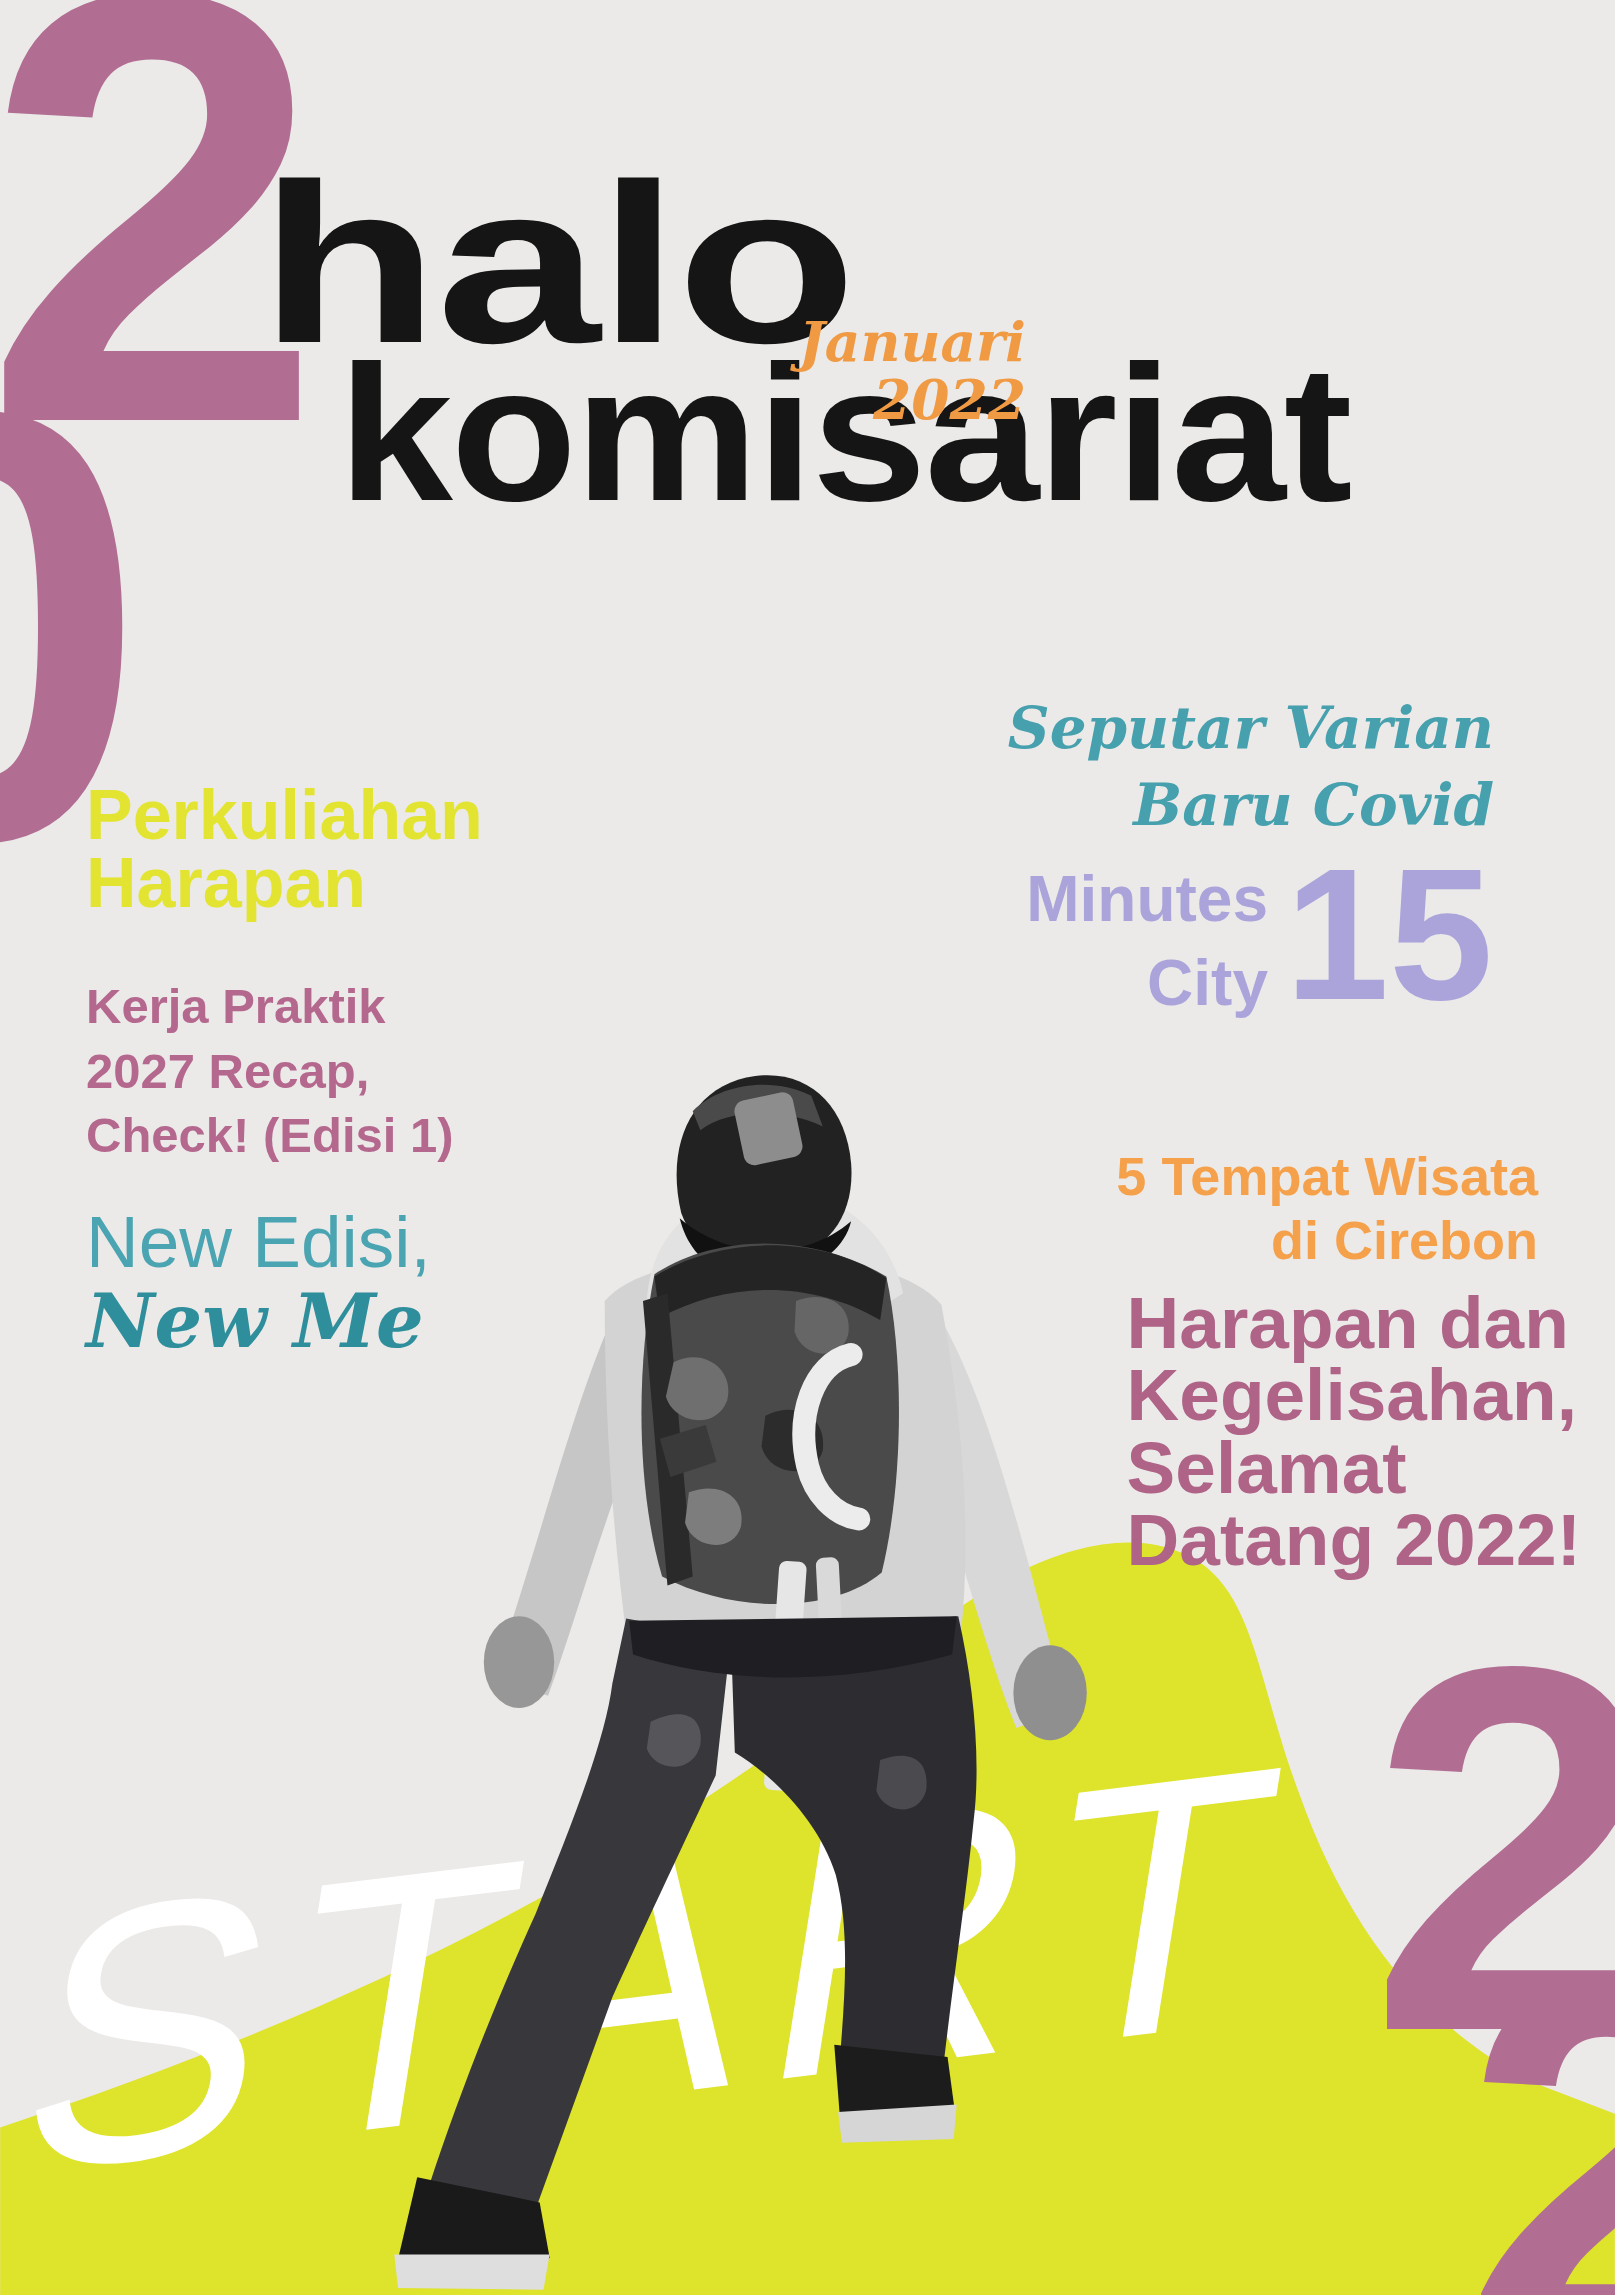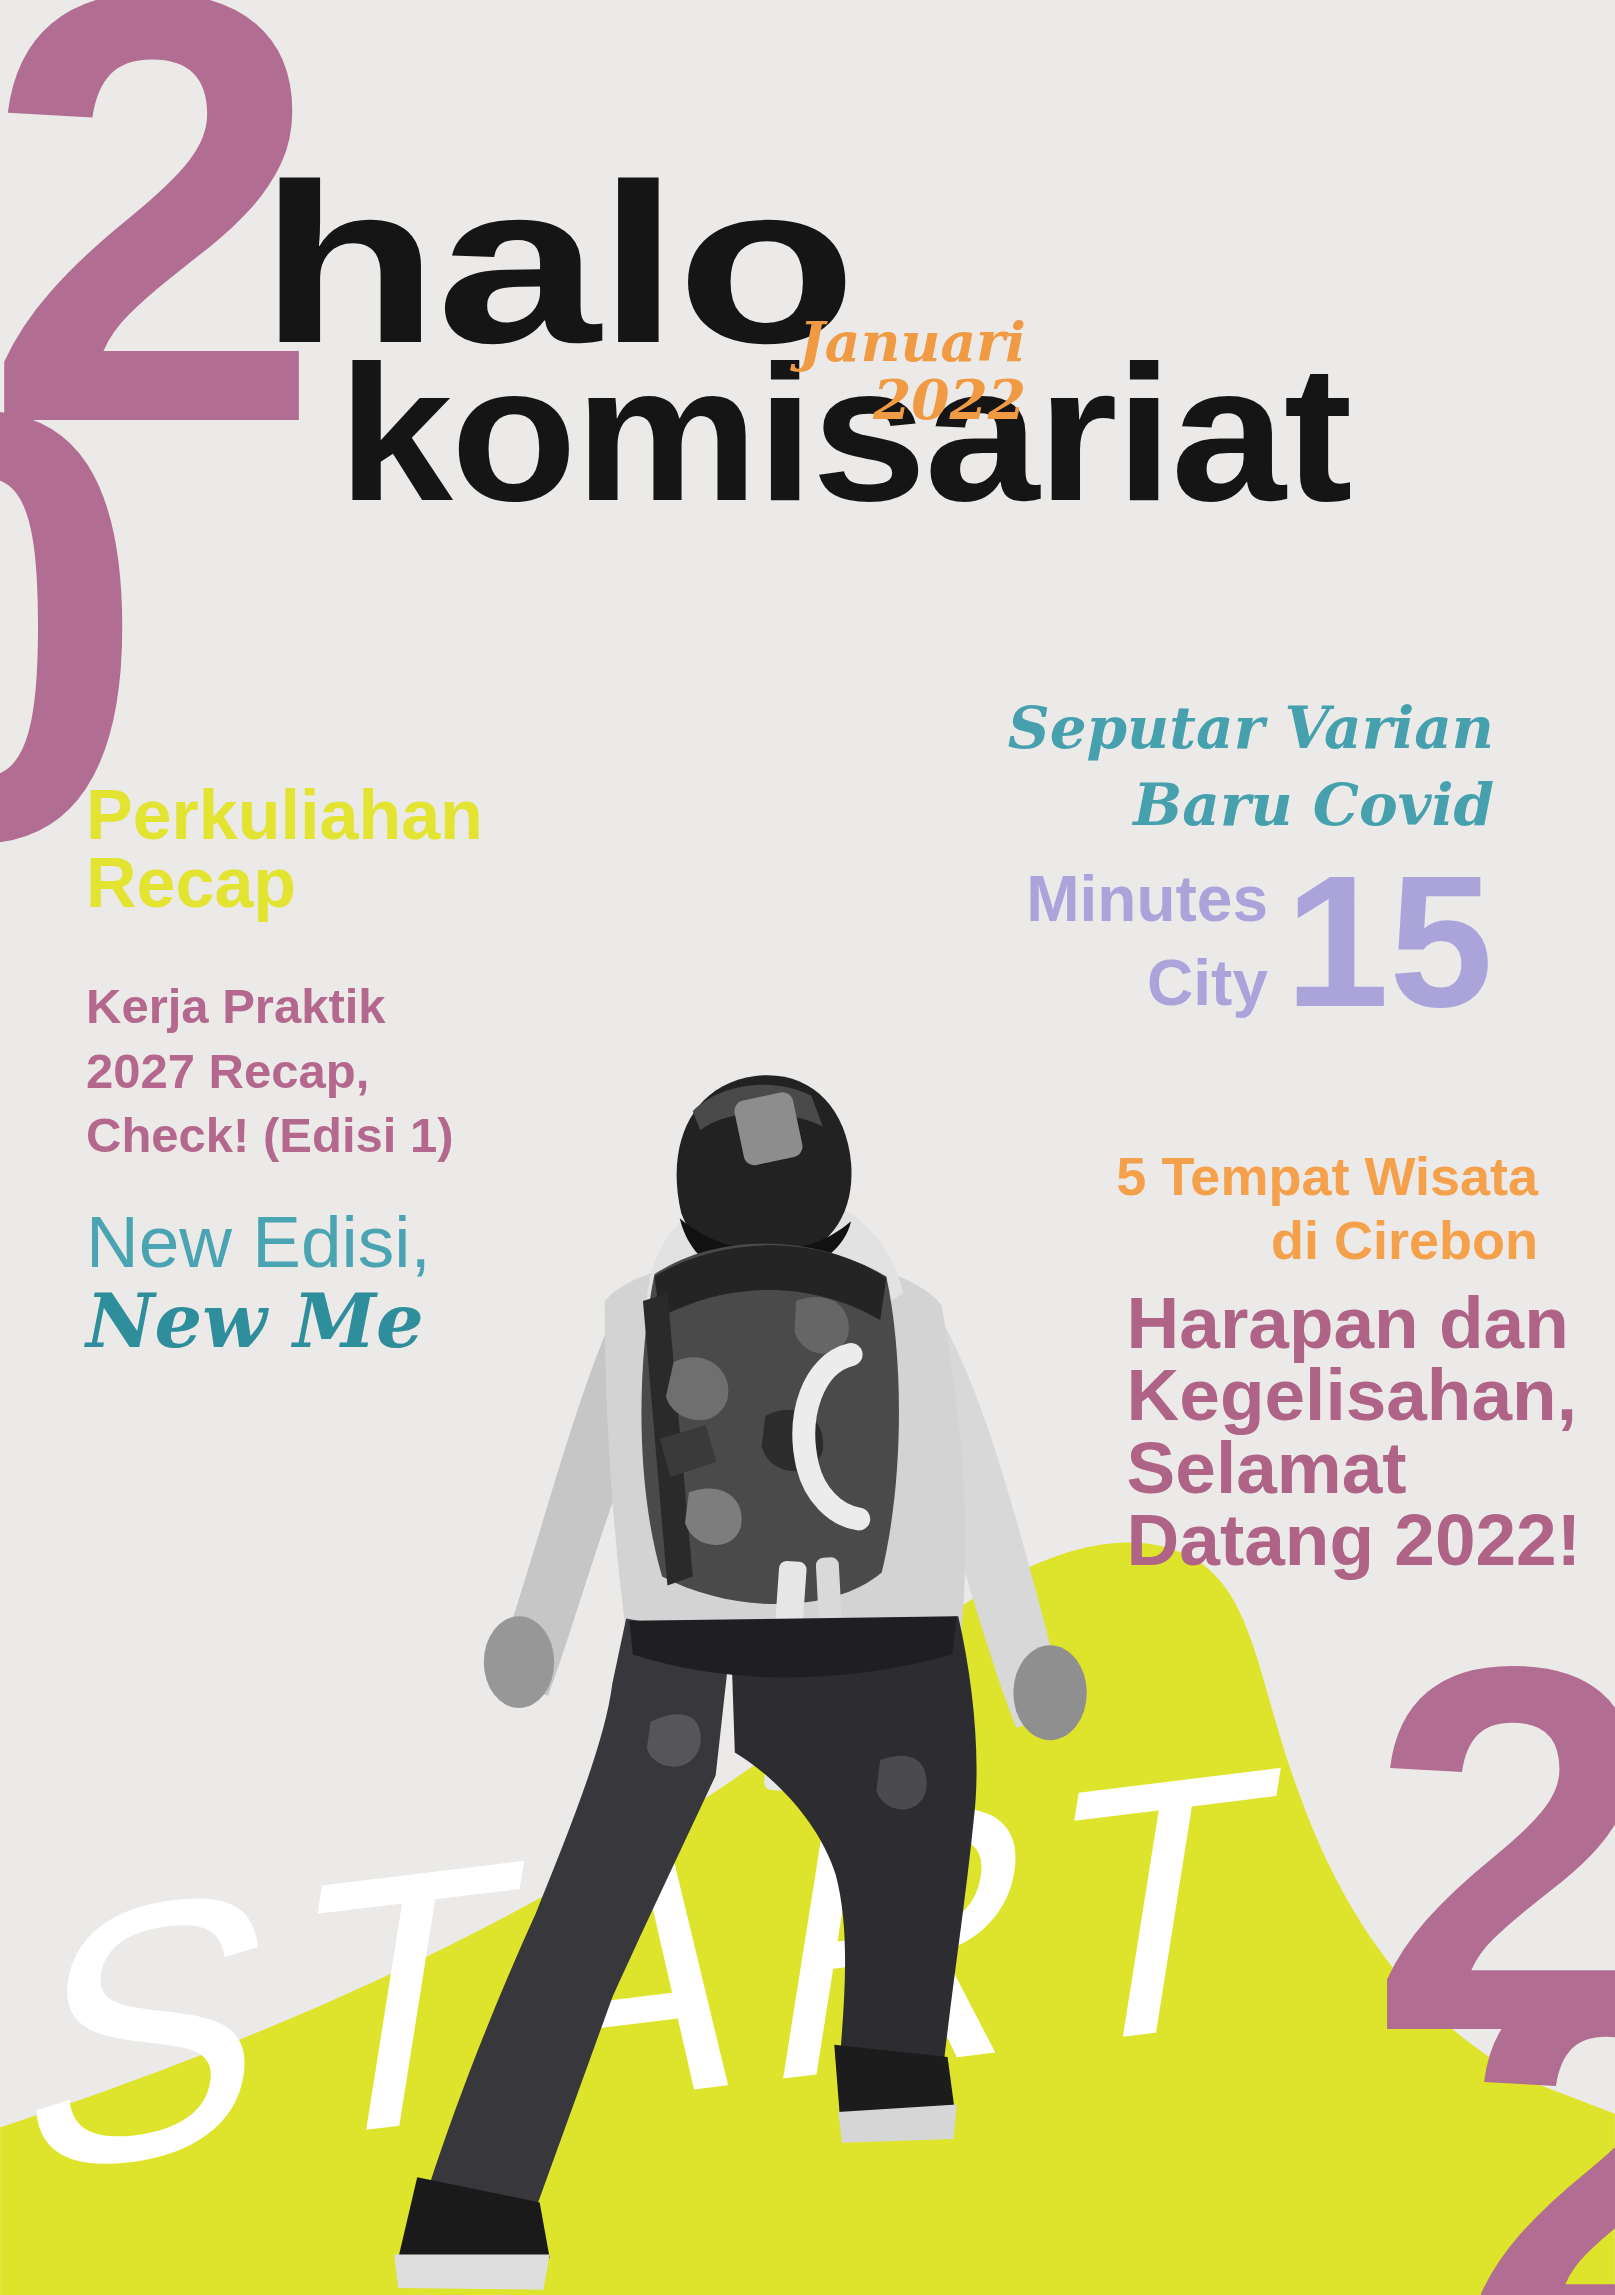--- a/index.html
+++ b/index.html
@@ -72,21 +72,21 @@
     right:121px;top:690px;
     color:#46a0ad;
     font-family:"DejaVu Serif",serif;
     font-style:italic;font-weight:bold;
     font-size:58px;line-height:1.32;
     text-align:right;
   }
   #feat-minutes{
     right:122px;top:856px;
     color:#aaa4db;
-    display:flex;align-items:flex-end;
+    display:flex;align-items:center;
   }
   #feat-minutes .words{
     text-align:right;font-weight:bold;font-size:64px;line-height:1;
     padding-top:10.7px;
   }
   #feat-minutes .words span{display:block;}
   #feat-minutes .words .w2{margin-top:20px;}
   #feat-minutes .big-num{
     font-weight:bold;font-size:187px;line-height:0.78;
     margin-left:17px;
@@ -189,21 +189,21 @@
 
   <div id="title1" class="abs title">halo</div>
   <div id="title2" class="abs title">komisariat</div>
   <div id="issue-date" class="abs">
     <span style="display:block">Januari</span>
     <span style="display:block">2022</span>
   </div>
 
   <div id="feat-perkuliahan" class="abs block">
     <span>Perkuliahan</span>
-    <span>Recap</span>
+    <span>Harapan</span>
   </div>
   <div id="feat-kerja" class="abs block">
     <span>Kerja Praktik</span>
     <span>2027 Recap,</span>
     <span>Check! (Edisi 1)</span>
   </div>
   <div id="feat-newyear-line1" class="abs">New Edisi,</div>
   <div id="feat-newyear-line2" class="abs">New Me</div>
 
   <div id="feat-covid" class="abs block">

